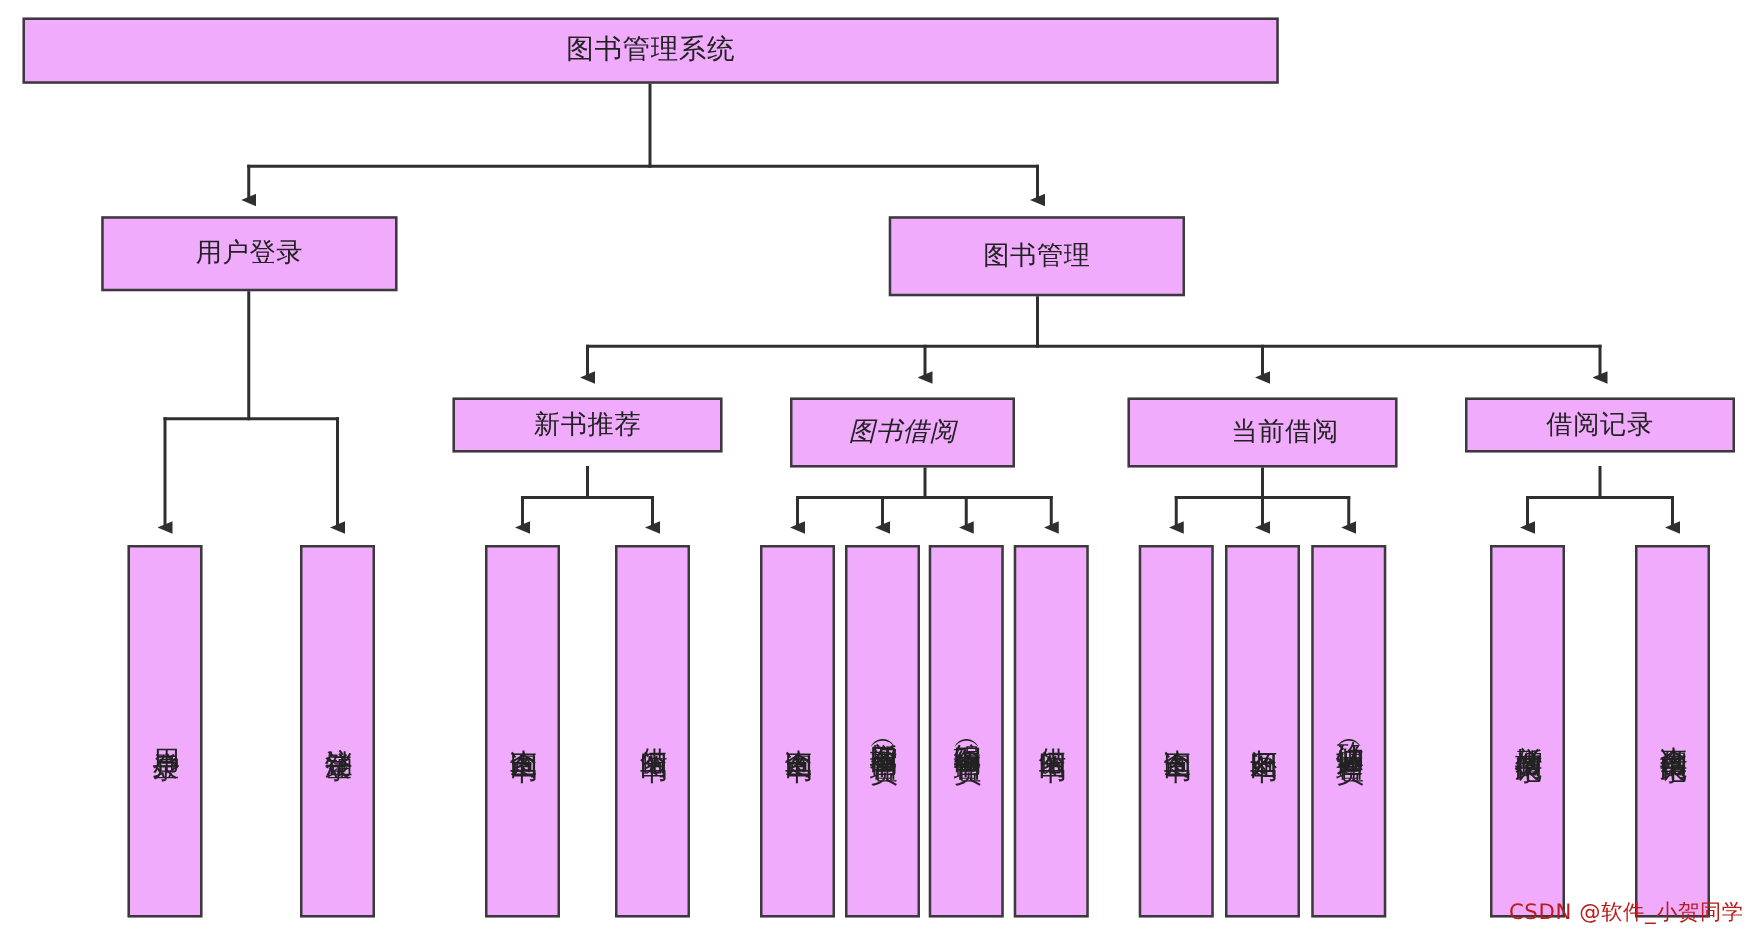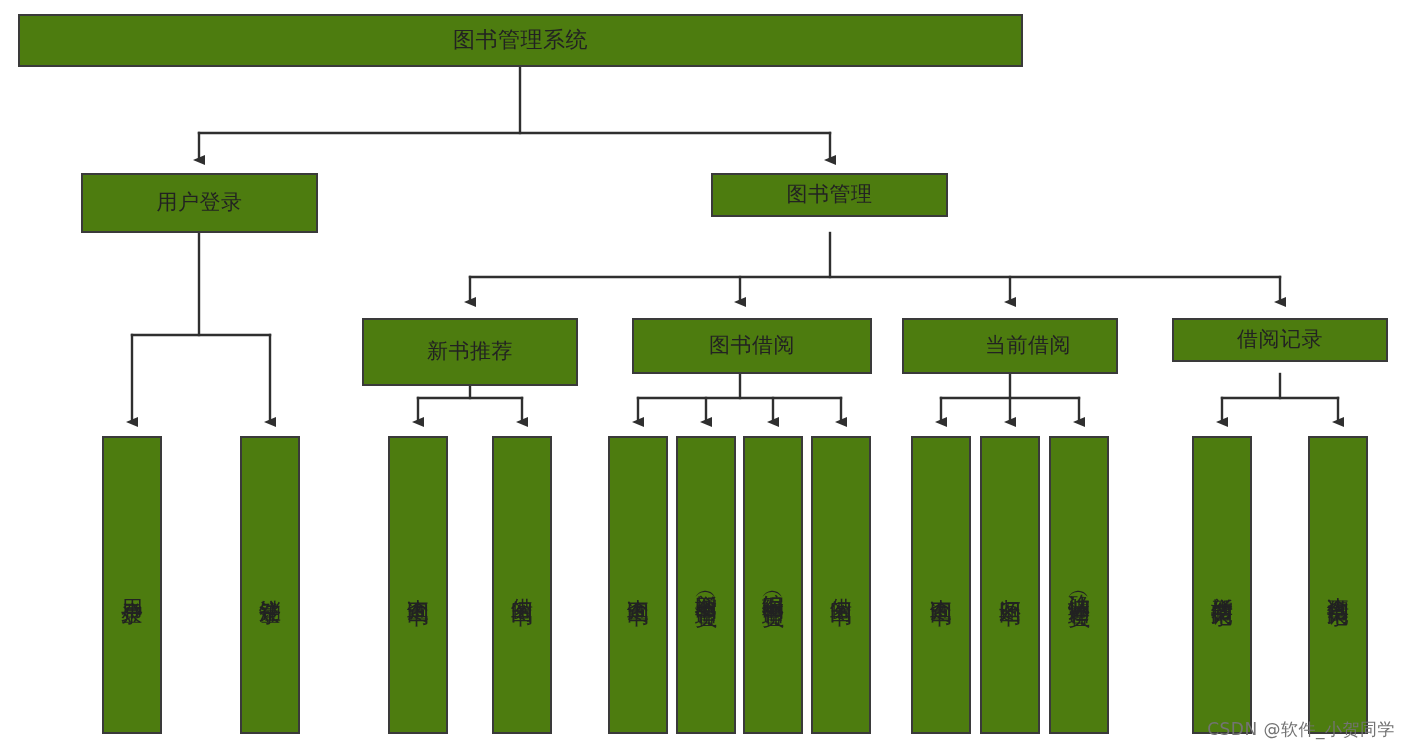--- a/index.html
+++ b/index.html
@@ -21,21 +21,21 @@
     position: absolute;
     left: 0;
     top: 0;
     width: 1405px;
     height: 747px;
     pointer-events: none;
   }
   .node {
     position: absolute;
     box-sizing: border-box;
-    background: #4d7c0f;
+    background: #f0abfc;
     border: 2px solid #3a3a3a;
     display: flex;
     align-items: center;
     justify-content: center;
     overflow: hidden;
   }
   .node .label {
     color: #222222;
     text-align: center;
     line-height: 1.12;
@@ -58,21 +58,21 @@
     white-space: normal;
   }
   .node.root .label {
     font-size: 22px;
   }
   #watermark {
     position: absolute;
     right: 10px;
     bottom: 6px;
     font-size: 17px;
-    color: #737373;
+    color: #b91c1c;
     letter-spacing: 0.5px;
     white-space: nowrap;
     z-index: 5;
   }
 </style>
 </head>
 <body>
 
 <div id="canvas">
 
@@ -127,29 +127,29 @@
   </svg>
 
   <div class="node horizontal root" style="left:18px; top:14px; width:1005px; height:53px;">
     <span class="label">图书管理系统</span>
   </div>
 
   <div class="node horizontal" style="left:81px; top:173px; width:237px; height:60px;">
     <span class="label">用户登录</span>
   </div>
 
-  <div class="node horizontal" style="left:711px; top:173px; width:237px; height:44px;">
+  <div class="node horizontal" style="left:711px; top:173px; width:237px; height:64px;">
     <span class="label">图书管理</span>
   </div>
 
-  <div class="node horizontal" style="left:362px; top:318px; width:216px; height:68px;">
+  <div class="node horizontal" style="left:362px; top:318px; width:216px; height:44px;">
     <span class="label">新书推荐</span>
   </div>
 
-  <div class="node horizontal" style="left:632px; top:318px; width:240px; height:56px;">
+  <div class="node horizontal" style="left:632px; top:318px; width:180px; height:56px;font-style:italic;">
     <span class="label">图书借阅</span>
   </div>
 
   <div class="node horizontal" style="left:902px; top:318px; width:216px; height:56px;padding-left:36px;">
     <span class="label">当前借阅</span>
   </div>
 
   <div class="node horizontal" style="left:1172px; top:318px; width:216px; height:44px;">
     <span class="label">借阅记录</span>
   </div>

